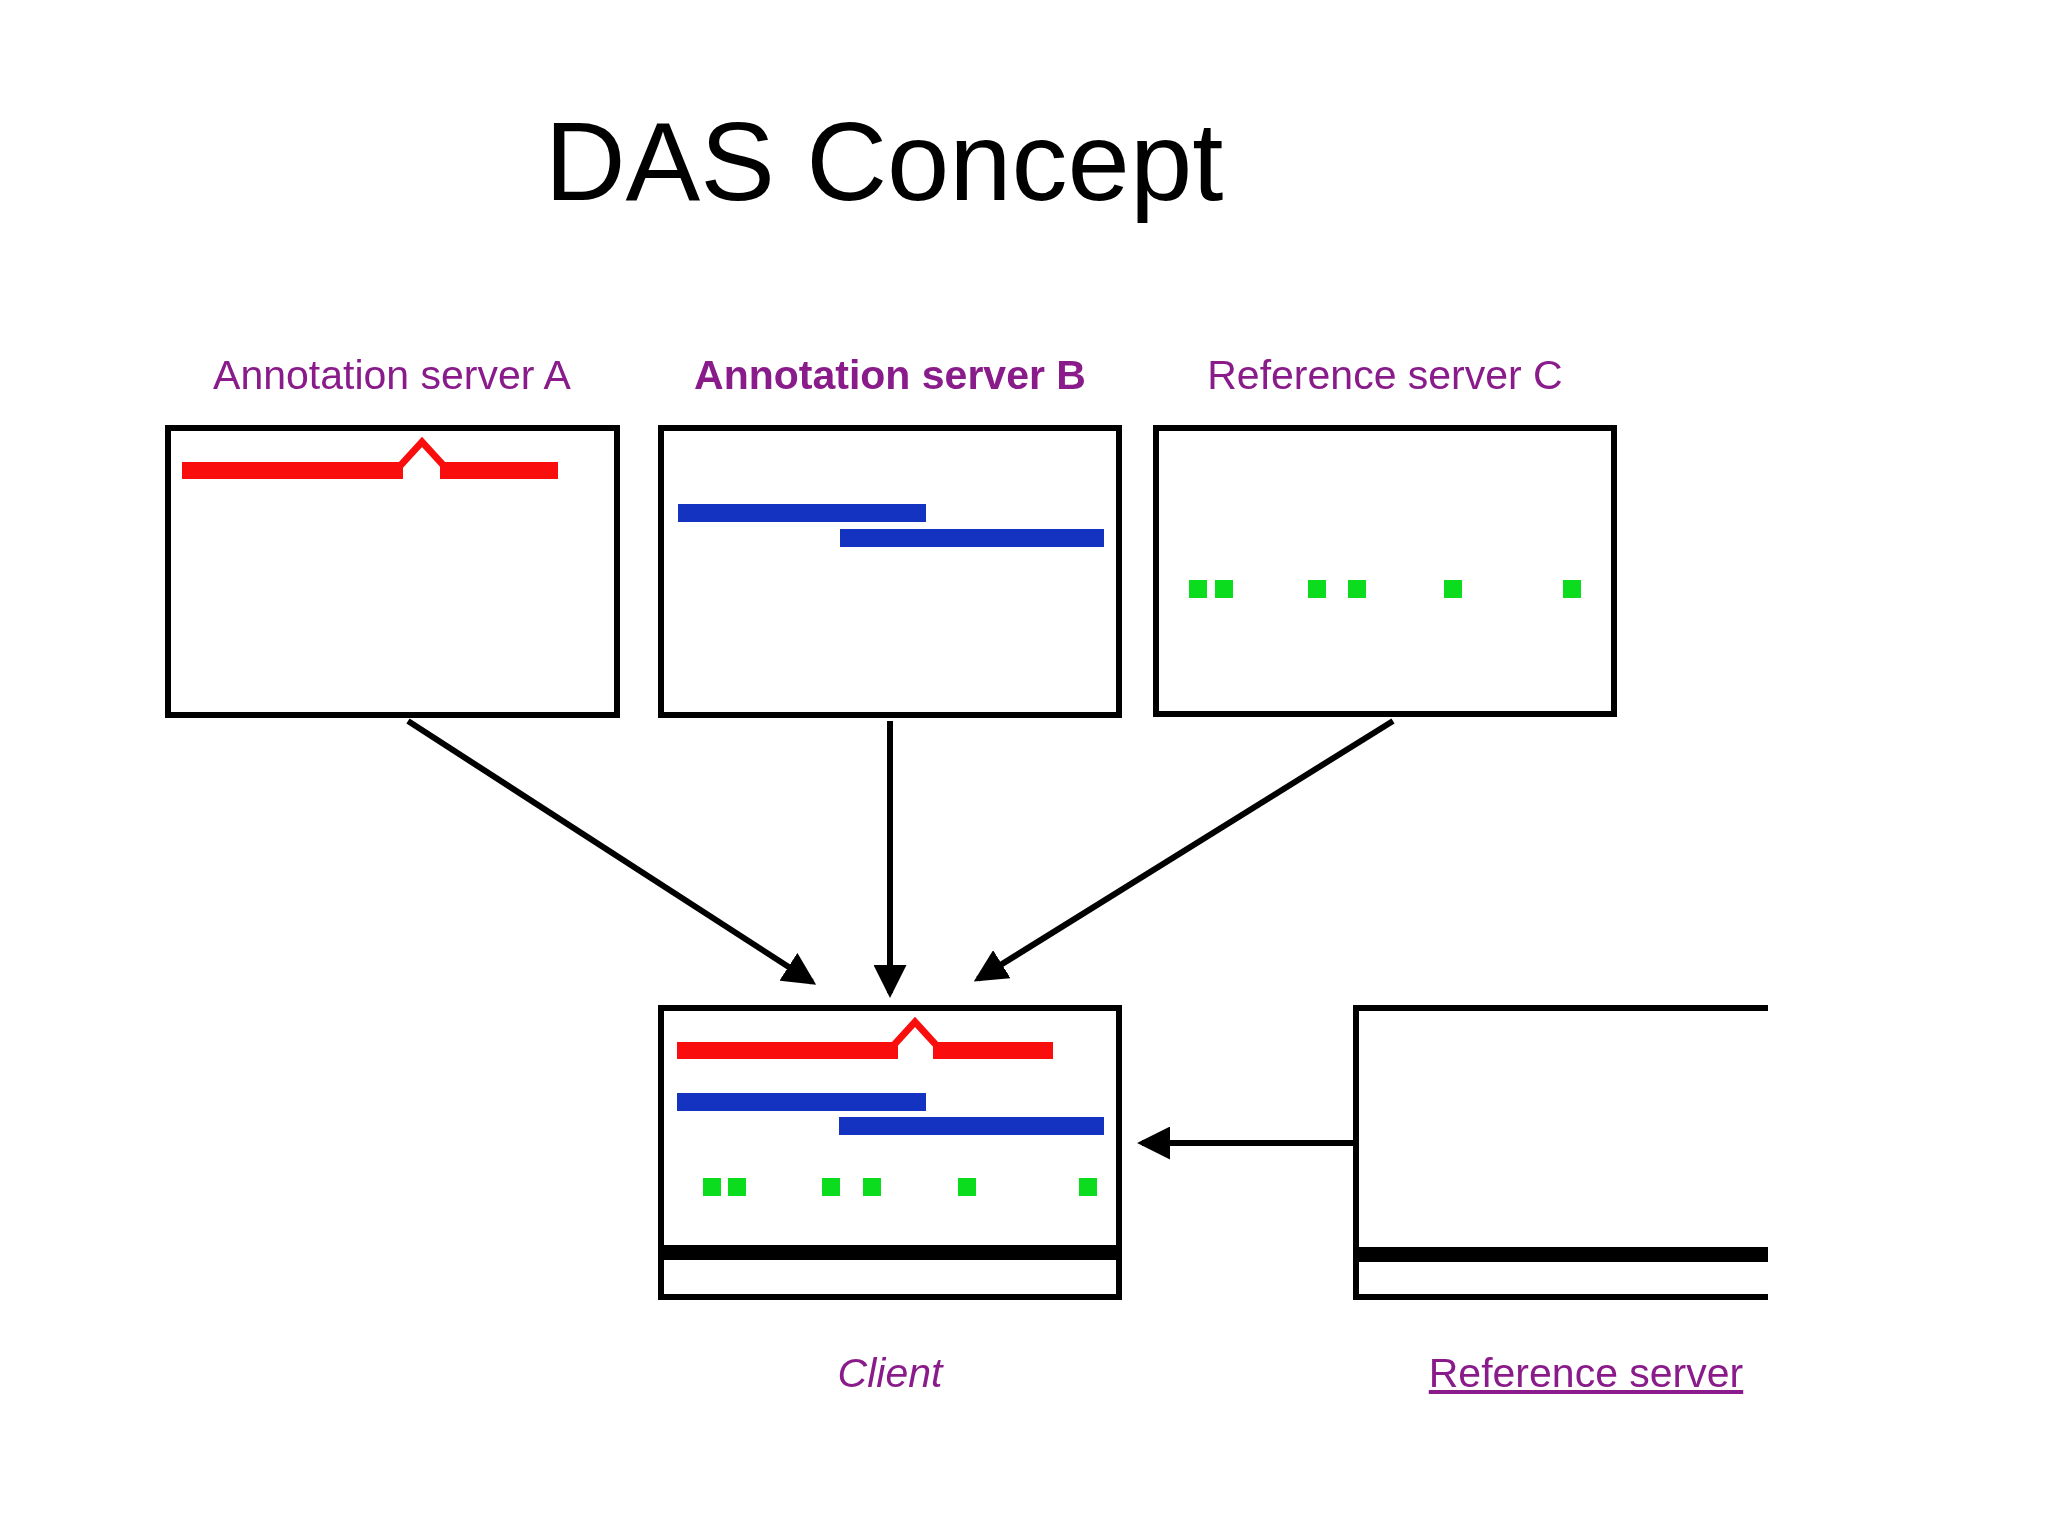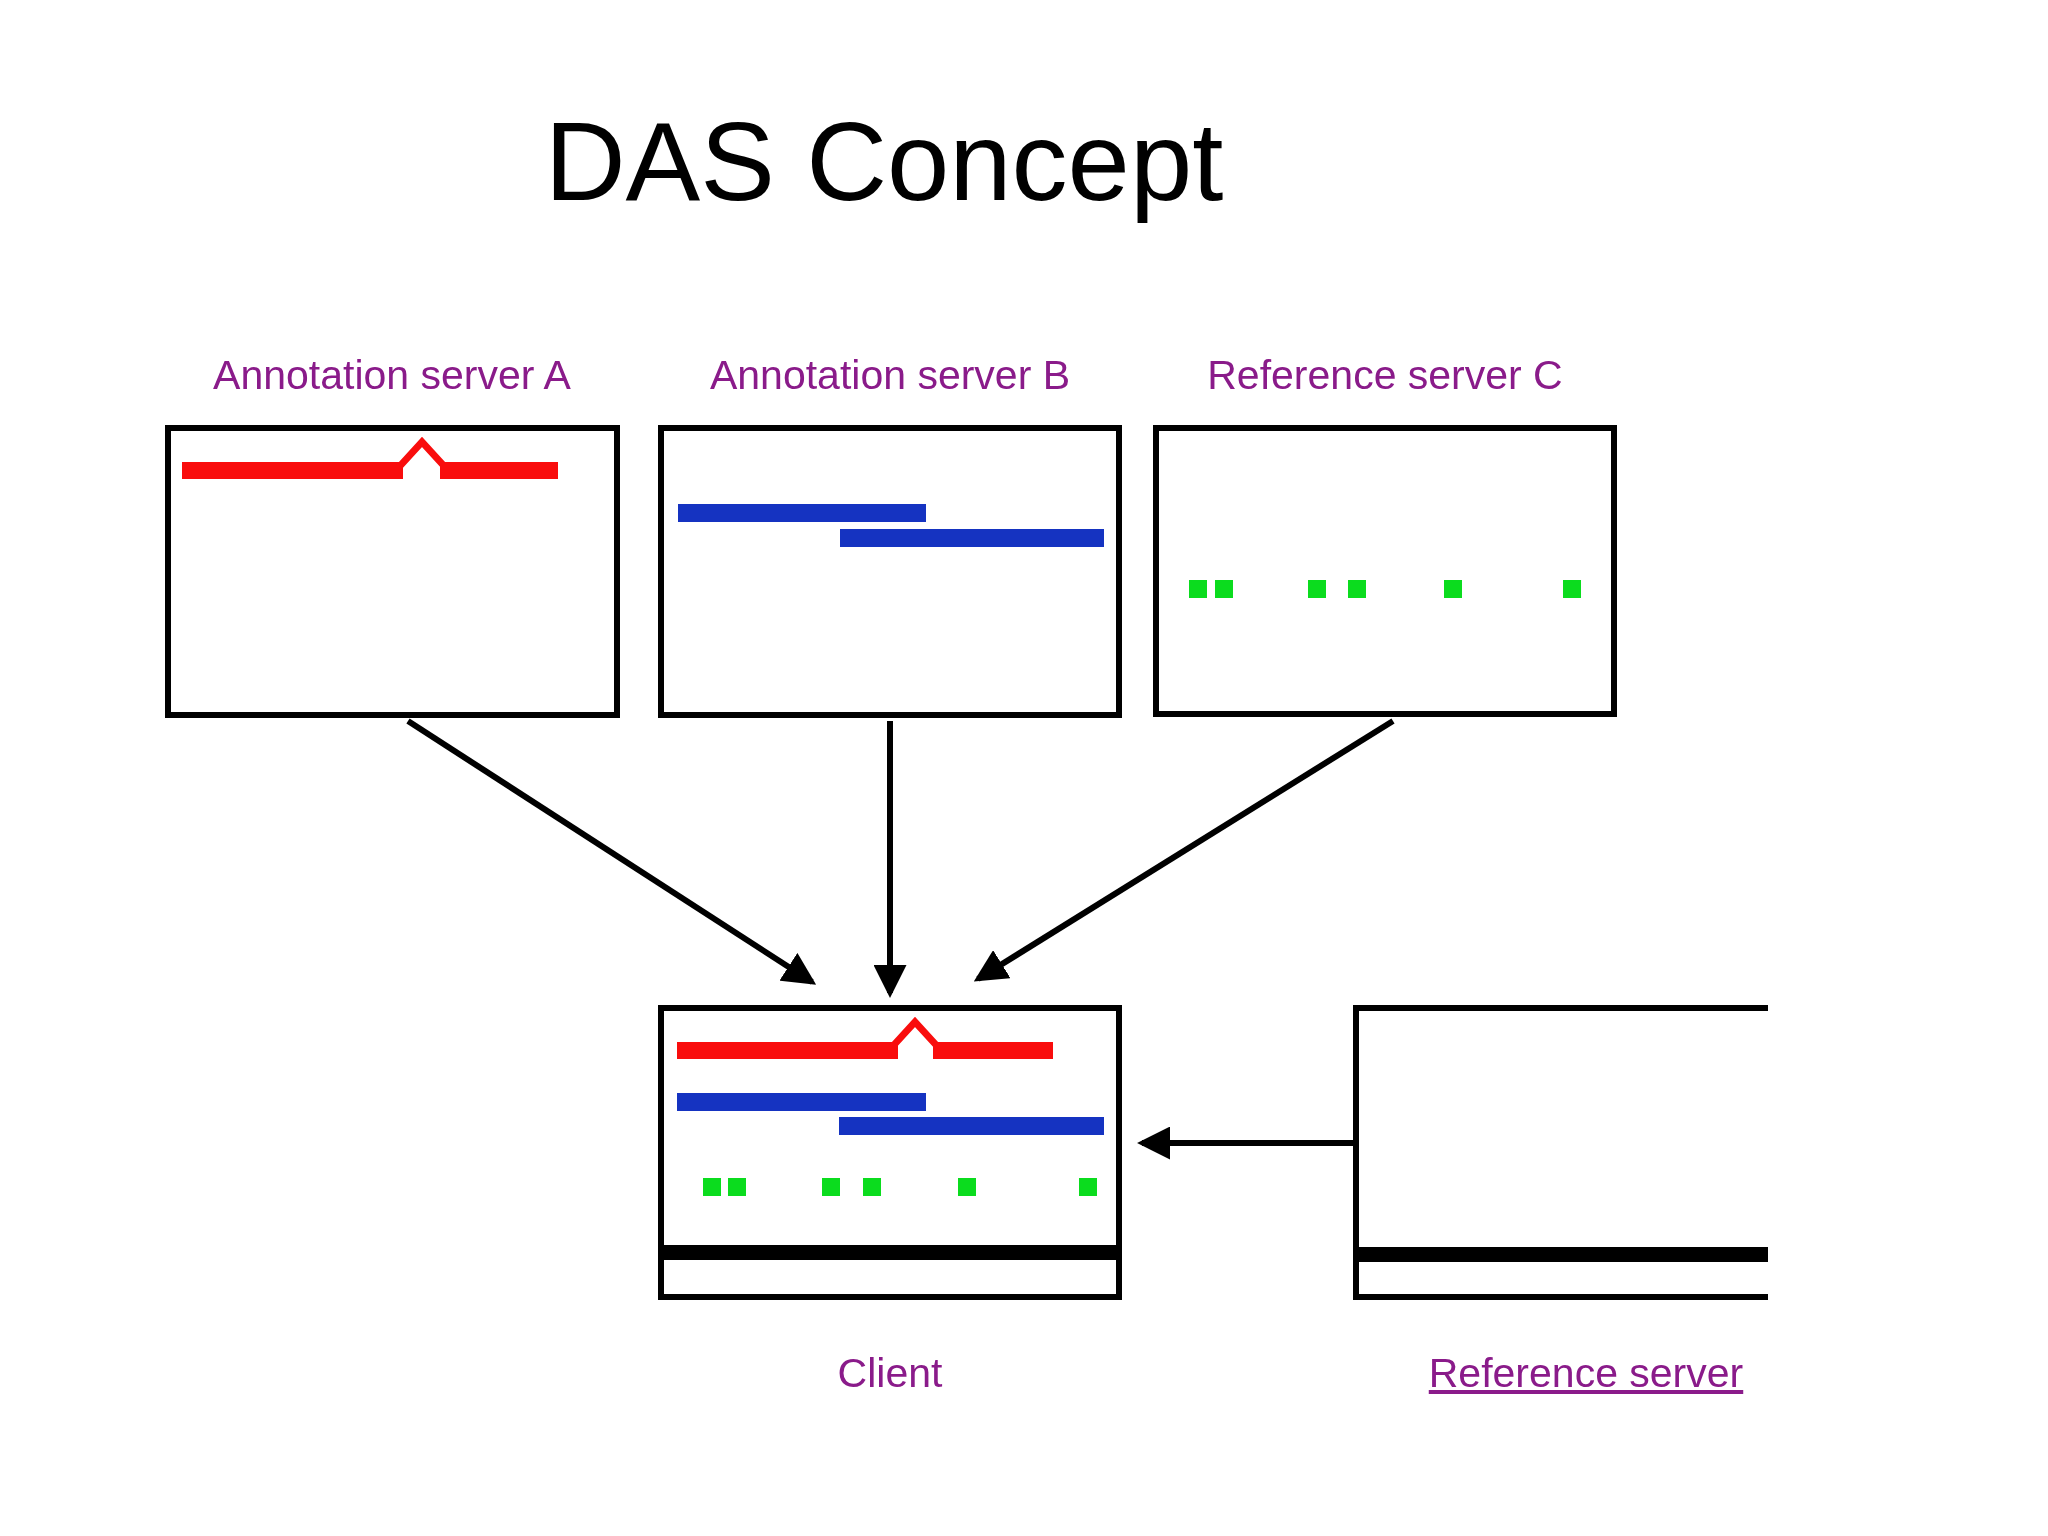--- a/index.html
+++ b/index.html
@@ -34,21 +34,21 @@
   .arrows-layer{position:absolute;left:0;top:0;pointer-events:none;}
 </style>
 </head>
 <body>
 
 <div class="canvas">
 
   <h1 class="title">DAS Concept</h1>
 
   <div class="purple-label" style="left:392px;top:352px;">Annotation server A</div>
-  <div class="purple-label" style="left:890px;top:352px;">Annotation server B</div>
+  <div class="purple-label" style="left:890px;top:352px;font-weight:bold;">Annotation server B</div>
   <div class="purple-label" style="left:1385px;top:352px;">Reference server C</div>
 
   <div class="box" style="left:165px;top:425px;width:455px;height:293px;">
     <div class="mark red-seg" style="left:11px;top:31px;width:221px;"></div>
     <svg class="mark" style="left:224px;top:4px;" width="54" height="34" viewBox="0 0 54 34">
       <polyline class="caret-line" points="4,32 27,7 50,32"></polyline>
     </svg>
     <div class="mark red-seg" style="left:269px;top:31px;width:118px;"></div>
   </div>
 
@@ -80,21 +80,21 @@
     <div class="mark green-sq" style="left:199px;top:167px;"></div>
     <div class="mark green-sq" style="left:294px;top:167px;"></div>
     <div class="mark green-sq" style="left:415px;top:167px;"></div>
     <div class="mark seq-bar" style="left:0;top:234px;width:452px;"></div>
   </div>
 
   <div class="box" style="left:1353px;top:1005px;width:467px;height:295px;">
     <div class="mark seq-bar" style="left:0;top:236px;width:455px;"></div>
   </div>
 
-  <div class="purple-label" style="left:890px;top:1350px;">Client</div>
+  <div class="purple-label" style="left:890px;top:1350px;font-style:italic;">Client</div>
   <div class="purple-label" style="left:1586px;top:1350px;text-decoration:underline;">Reference server</div>
 
   <svg class="arrows-layer" width="2048" height="1536" viewBox="0 0 2048 1536">
     <defs>
       <marker id="ah" viewBox="0 0 10 10" refX="8.5" refY="5" markerWidth="5.5" markerHeight="5.5" orient="auto">
         <path class="arrow-head" d="M0,0 L10,5 L0,10 Z"></path>
       </marker>
     </defs>
     <line class="arrow" x1="408" y1="721" x2="812" y2="982" marker-end="url(#ah)"></line>
     <line class="arrow" x1="890" y1="721" x2="890" y2="993" marker-end="url(#ah)"></line>

